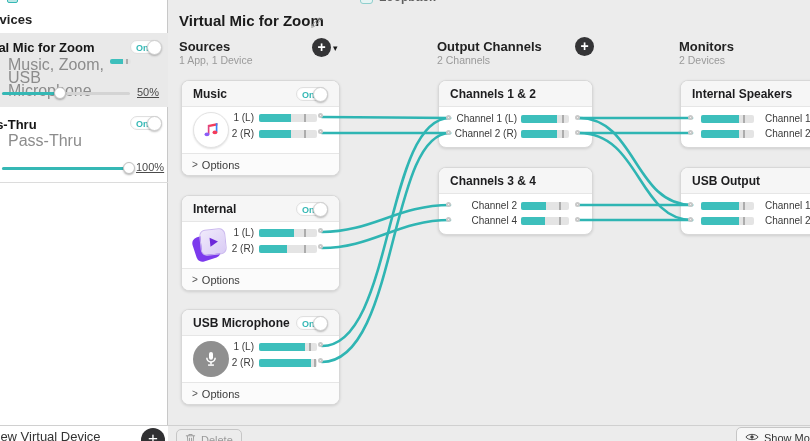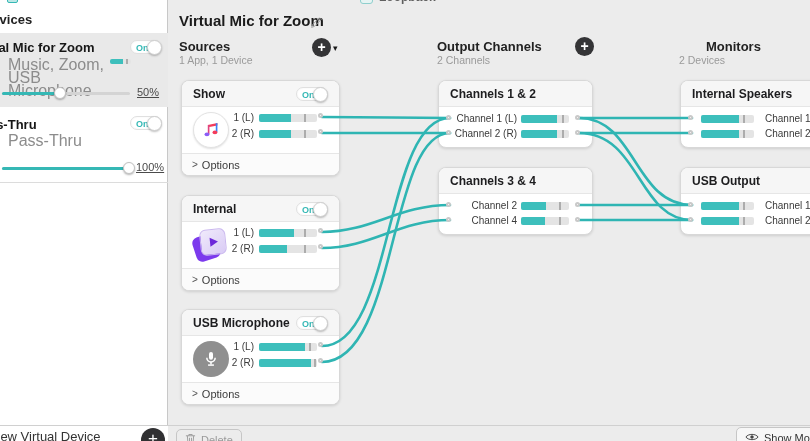--- a/index.html
+++ b/index.html
@@ -133,21 +133,21 @@
 
   <div class="col-label" style="left:179px; top:39px;">Sources</div>
   <div class="col-sub" style="left:179px; top:54px;">1 App, 1 Device</div>
   <div class="add-btn" style="left:312px; top:38px;">+</div>
   <div class="caret" style="left:333px; top:43px;">▾</div>
 
   <div class="col-label" style="left:437px; top:39px;">Output Channels</div>
   <div class="col-sub" style="left:437px; top:54px;">2 Channels</div>
   <div class="add-btn" style="left:575px; top:37px;">+</div>
 
-  <div class="col-label" style="left:679px; top:39px;margin-left:27px;">Monitors</div>
+  <div class="col-label" style="left:679px; top:39px;">Monitors</div>
   <div class="col-sub" style="left:679px; top:54px;">2 Devices</div>
 
   <svg id="wires" width="810" height="441">
     <g fill="none" stroke="#2FB5B3" stroke-width="2.6" stroke-linecap="round">
       <path d="M322,117 C360,117 410,118 450,118"></path>
       <path d="M322,133 C360,133 410,133 450,133"></path>
       <path d="M322,232 C372,232 398,205 450,205"></path>
       <path d="M322,248 C372,248 398,220 450,220"></path>
       <path d="M322,346 C394,346 384,118 450,118"></path>
       <path d="M322,362 C398,362 388,133 450,133"></path>
@@ -155,21 +155,21 @@
       <path d="M579,133 L692,133"></path>
       <path d="M579,118 C636,118 634,205 692,205"></path>
       <path d="M579,133 C640,133 638,220 692,220"></path>
       <path d="M579,205 L692,205"></path>
       <path d="M579,220 L692,220"></path>
     </g>
   </svg>
 
   <div class="card" style="left:181px; top:80px; width:159px; height:96px;">
     <div class="card-header">
-      <span class="card-title">Show</span>
+      <span class="card-title">Music</span>
       <span class="toggle">
           <span class="on">On</span>
           <span class="knob"></span>
         </span>
     </div>
     <div class="src-icon">
       <div class="circle-ic music-circ">
         <svg width="22" height="22" viewBox="0 0 24 24">
           <path d="M8.5 6.5 L19 4.4 L19 7 L10.3 8.7 Z" fill="#F43B5C"></path>
           <rect x="8.5" y="6.5" width="1.8" height="10" fill="#E0447F"></rect>

